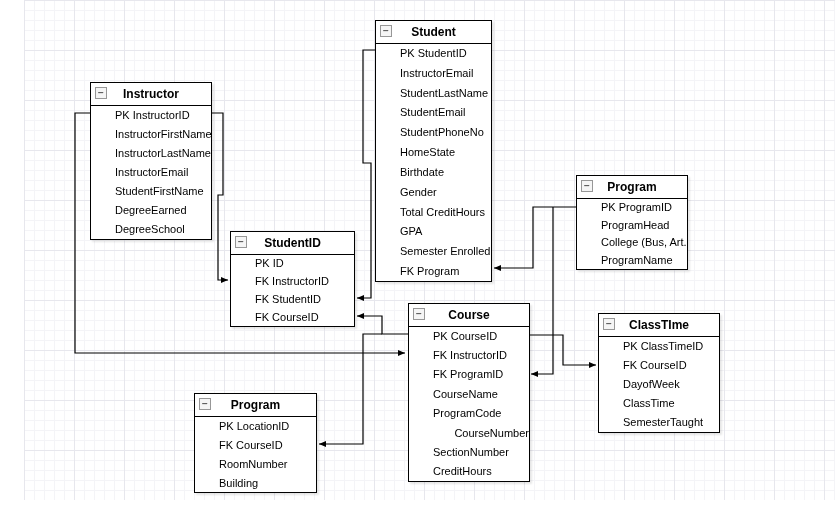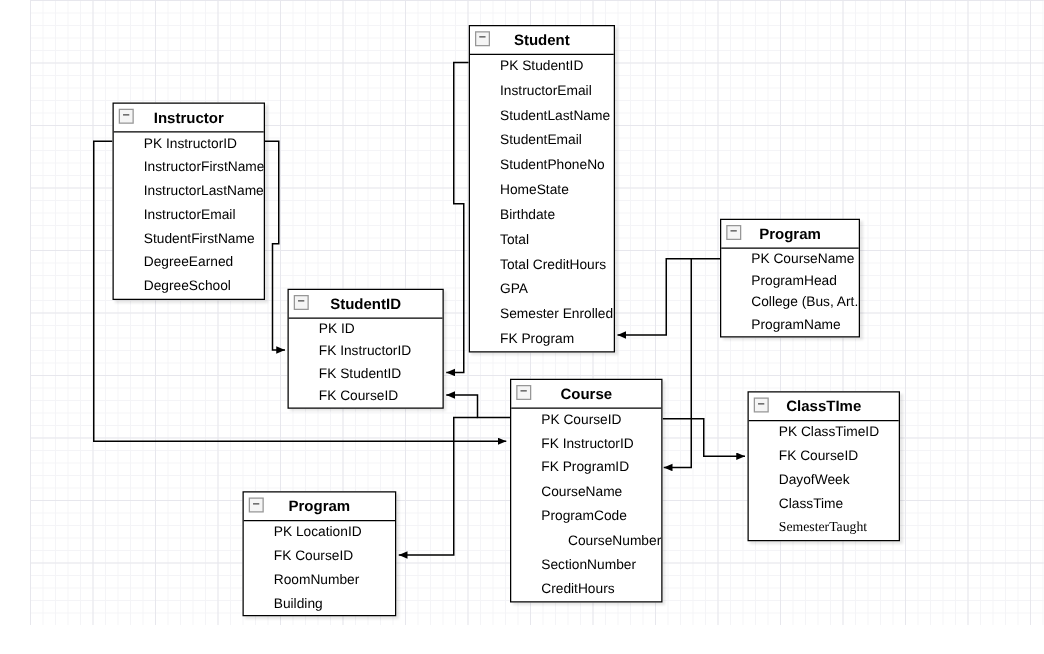--- a/index.html
+++ b/index.html
@@ -113,21 +113,21 @@
           <div class="entity-row" style="height: 19.8333px;">
             <span>StudentPhoneNo</span>
           </div>
           <div class="entity-row" style="height: 19.8333px;">
             <span>HomeState</span>
           </div>
           <div class="entity-row" style="height: 19.8333px;">
             <span>Birthdate</span>
           </div>
           <div class="entity-row" style="height: 19.8333px;">
-            <span>Total</span>
+            <span>Gender</span>
           </div>
           <div class="entity-row" style="height: 19.8333px;">
             <span>Total CreditHours</span>
           </div>
           <div class="entity-row" style="height: 19.8333px;">
             <span>GPA</span>
           </div>
           <div class="entity-row" style="height: 19.8333px;">
             <span>Semester Enrolled</span>
           </div>
@@ -188,21 +188,21 @@
           </div>
         </div>
       </div>
       <div class="entity" style="left: 576px; top: 175px; width: 112px; height: 95px;">
         <div class="entity-header">
           <span class="collapse-btn">−</span>
           <span>Program</span>
         </div>
         <div class="entity-rows">
           <div class="entity-row" style="height: 17.75px;">
-            <span>PK CourseName</span>
+            <span>PK ProgramID</span>
           </div>
           <div class="entity-row" style="height: 17.75px;">
             <span>ProgramHead</span>
           </div>
           <div class="entity-row" style="height: 17.75px;">
             <span>College (Bus, Art...)</span>
           </div>
           <div class="entity-row" style="height: 17.75px;">
             <span>ProgramName</span>
           </div>
@@ -219,21 +219,21 @@
           </div>
           <div class="entity-row" style="height: 19.2px;">
             <span>FK CourseID</span>
           </div>
           <div class="entity-row" style="height: 19.2px; align-items: center;">
             <span>DayofWeek</span>
           </div>
           <div class="entity-row" style="height: 19.2px;">
             <span>ClassTime</span>
           </div>
-          <div class="entity-row" style="height: 19.2px; font-family: Liberation Serif, serif;">
+          <div class="entity-row" style="height: 19.2px;">
             <span>SemesterTaught</span>
           </div>
         </div>
       </div>
       <div class="entity" style="left: 194px; top: 393px; width: 123px; height: 100px;">
         <div class="entity-header">
           <span class="collapse-btn">−</span>
           <span>Program</span>
         </div>
         <div class="entity-rows">

